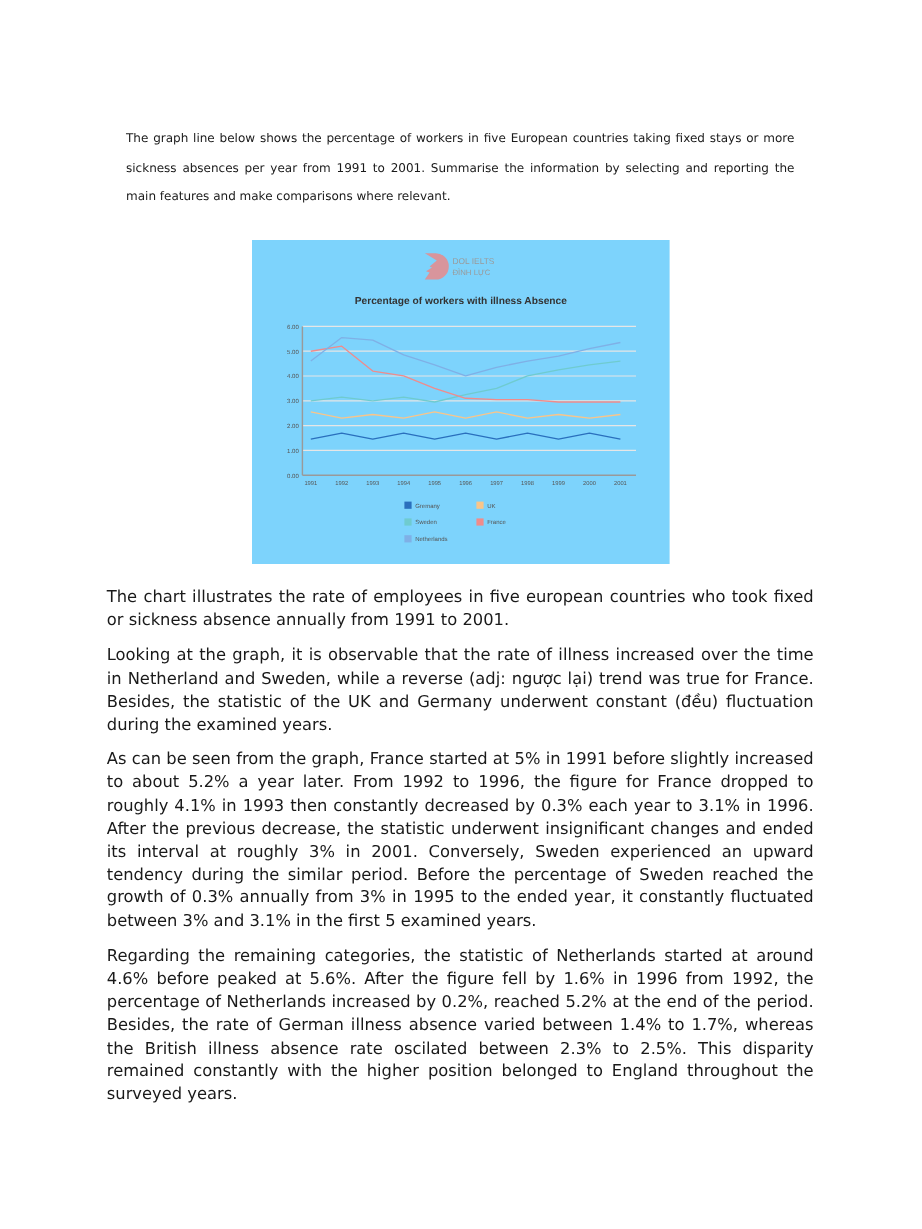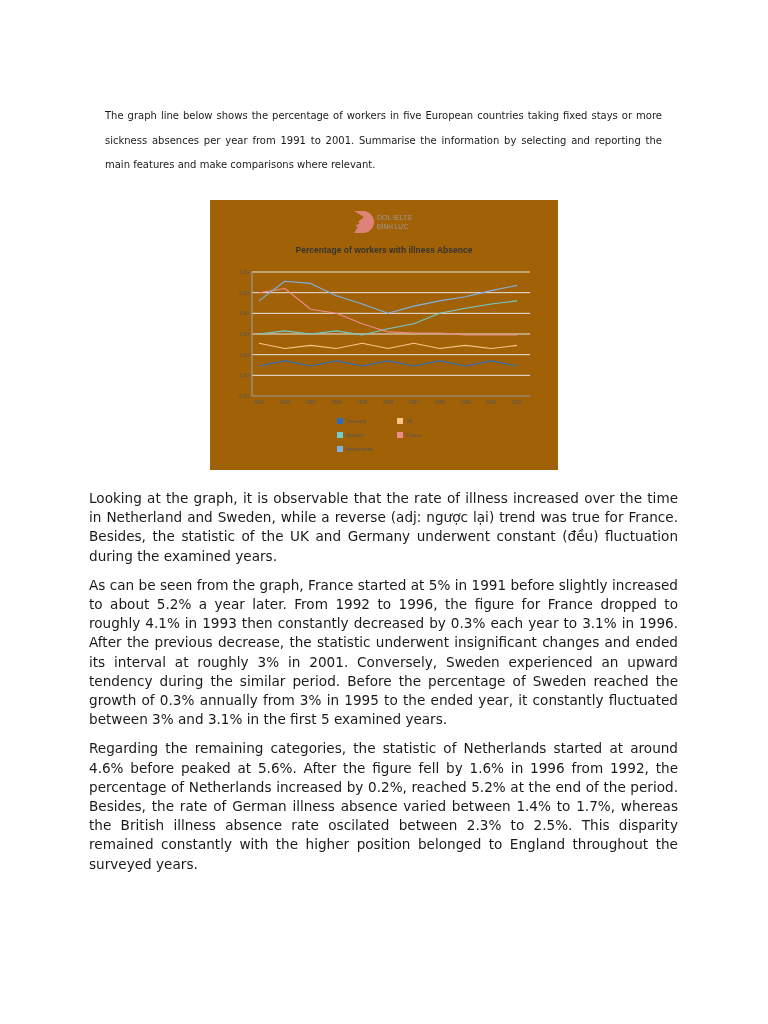--- a/index.html
+++ b/index.html
@@ -1,20 +1,20 @@
 <!DOCTYPE html>
 <html><head>
 <meta charset="utf-8">
 <style>
   html, body { margin: 0; padding: 0; background: #ffffff; }
   body { width: 768px; height: 1024px; position: relative; overflow: hidden;
          font-family: "DejaVu Sans", sans-serif; color: #1a1a1a; }
   .page { position: absolute; left: 89px; top: 88px; width: 589px; }
   .prompt { font-size: 10px; line-height: 24.6px; text-align: justify; margin: 16px; }
-  .chart-wrap { position: absolute; left: 210px; top: 200px; width: 348px; height: 270px; background: #a16207; }
+  .chart-wrap { position: absolute; left: 210px; top: 200px; width: 348px; height: 270px; background: #7dd3fc; }
   .chart-wrap svg { display: block; }
   .essay { position: absolute; left: 89px; top: 489px; width: 589px; }
   .essay p { font-size: 13.6px; line-height: 19.2px; text-align: justify; margin: 0 0 10px 0; }
   .logo-text { font-family: "Liberation Sans", sans-serif; }
   .chart-title { font-family: "Liberation Sans", sans-serif; font-weight: bold; }
   .tick { font-family: "Liberation Sans", sans-serif; }
 </style>
 </head>
 <body>
 
@@ -79,16 +79,17 @@
         <text x="136" y="237" font-size="5" fill="#555" class="tick">Sweden</text>
         <rect x="187" y="232" width="6" height="6" fill="#f08b8b"></rect>
         <text x="196" y="237" font-size="5" fill="#555" class="tick">France</text>
         <rect x="127" y="246" width="6" height="6" fill="#7fb0e6"></rect>
         <text x="136" y="251" font-size="5" fill="#555" class="tick">Netherlands</text>
       </g>
   </svg>
 </div>
 
 <div class="essay">
+  <p>The chart illustrates the rate of employees in five european countries who took fixed or sickness absence annually from 1991 to 2001.</p>
   <p>Looking at the graph, it is observable that the rate of illness increased over the time in Netherland and Sweden, while a reverse (adj: ngược lại) trend was true for France. Besides, the statistic of the UK and Germany underwent constant (đều) fluctuation during the examined years.</p>
   <p>As can be seen from the graph, France started at 5% in 1991 before slightly increased to about 5.2% a year later. From 1992 to 1996, the figure for France dropped to roughly 4.1% in 1993 then constantly decreased by 0.3% each year to 3.1% in 1996. After the previous decrease, the statistic underwent insignificant changes and ended its interval at roughly 3% in 2001. Conversely, Sweden experienced an upward tendency during the similar period. Before the percentage of Sweden reached the growth of 0.3% annually from 3% in 1995 to the ended year, it constantly fluctuated between 3% and 3.1% in the first 5 examined years.</p>
   <p>Regarding the remaining categories, the statistic of Netherlands started at around 4.6% before peaked at 5.6%. After the figure fell by 1.6% in 1996 from 1992, the percentage of Netherlands increased by 0.2%, reached 5.2% at the end of the period. Besides, the rate of German illness absence varied between 1.4% to 1.7%, whereas the British illness absence rate oscilated between 2.3% to 2.5%. This disparity remained constantly with the higher position belonged to England throughout the surveyed years.</p>
 </div>
 
 </body></html>

